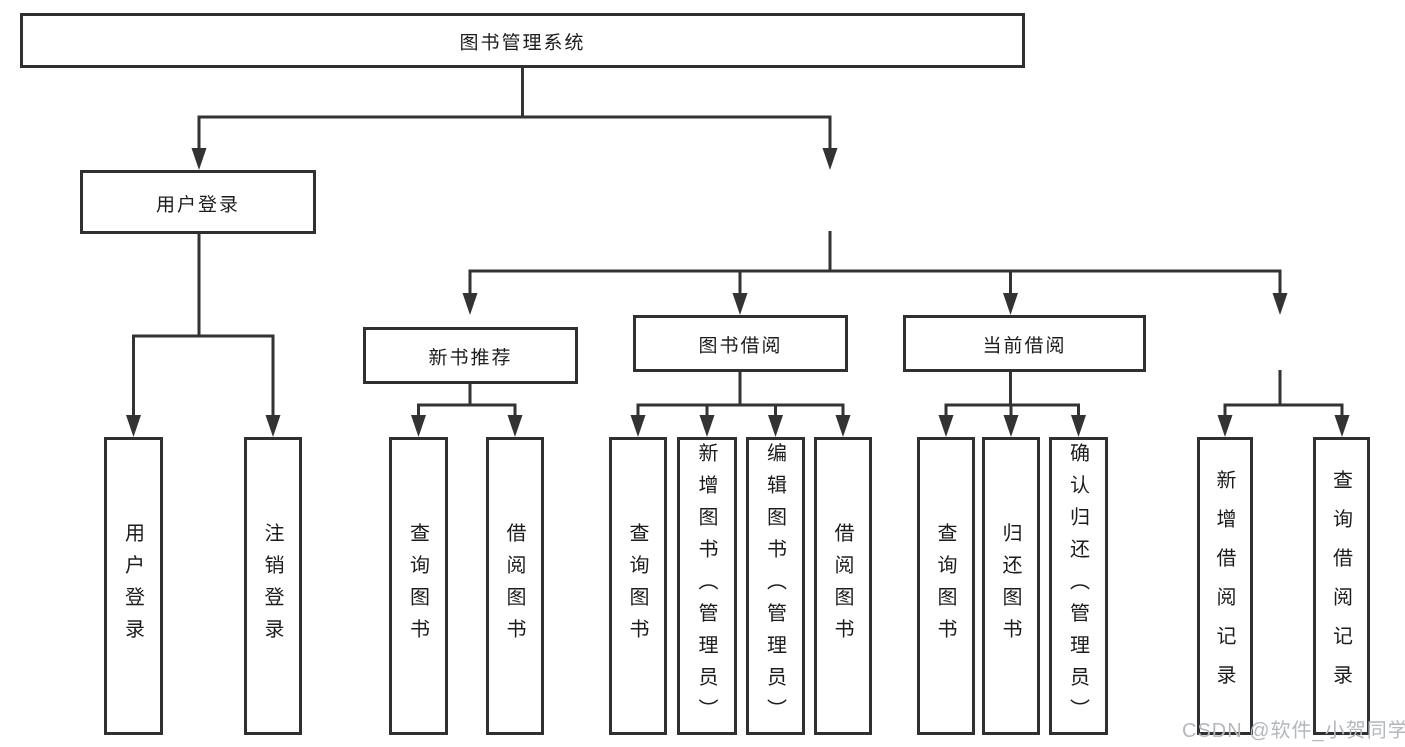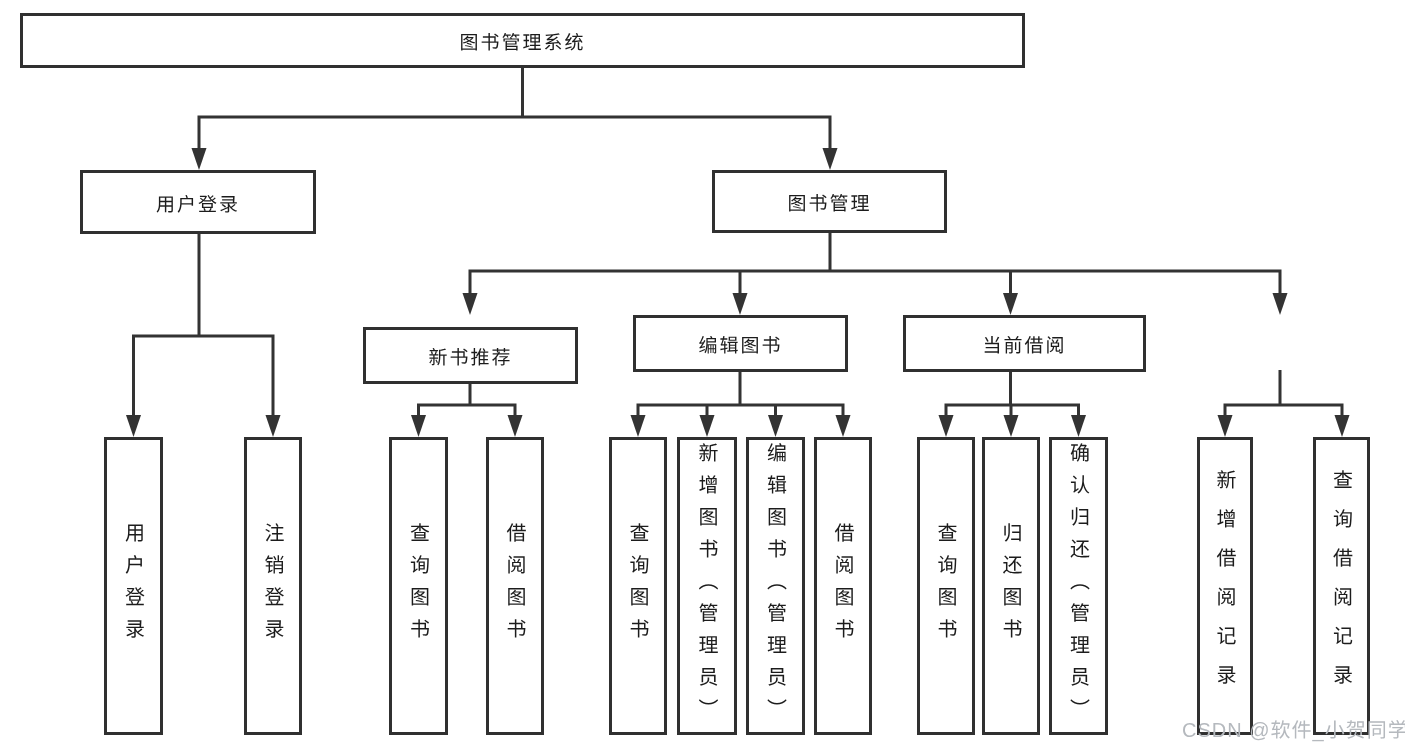--- a/index.html
+++ b/index.html
@@ -70,29 +70,26 @@
     </g>
   </svg>
 
   <div class="box h" style="left:20px;top:13px;width:1005px;height:55px">
     <span class="label">图书管理系统</span>
   </div>
 
   <div class="box h" style="left:80px;top:170px;width:236px;height:64px">
     <span class="label">用户登录</span>
   </div>
-  <div class="box h" style="left:712px;top:170px;width:235px;height:63px">
-    <span class="label">图书管理</span>
-  </div>
 
   <div class="box h" style="left:363px;top:327px;width:215px;height:57px">
     <span class="label">新书推荐</span>
   </div>
   <div class="box h" style="left:633px;top:315px;width:215px;height:57px">
-    <span class="label">编辑图书</span>
+    <span class="label">图书借阅</span>
   </div>
   <div class="box h" style="left:903px;top:315px;width:243px;height:57px">
     <span class="label">当前借阅</span>
   </div>
 
   <div class="box v" style="left:104px;top:437px;width:59px;height:298px">
     <span class="label">用户登录</span>
   </div>
   <div class="box v" style="left:244px;top:437px;width:58px;height:298px">
     <span class="label">注销登录</span>

